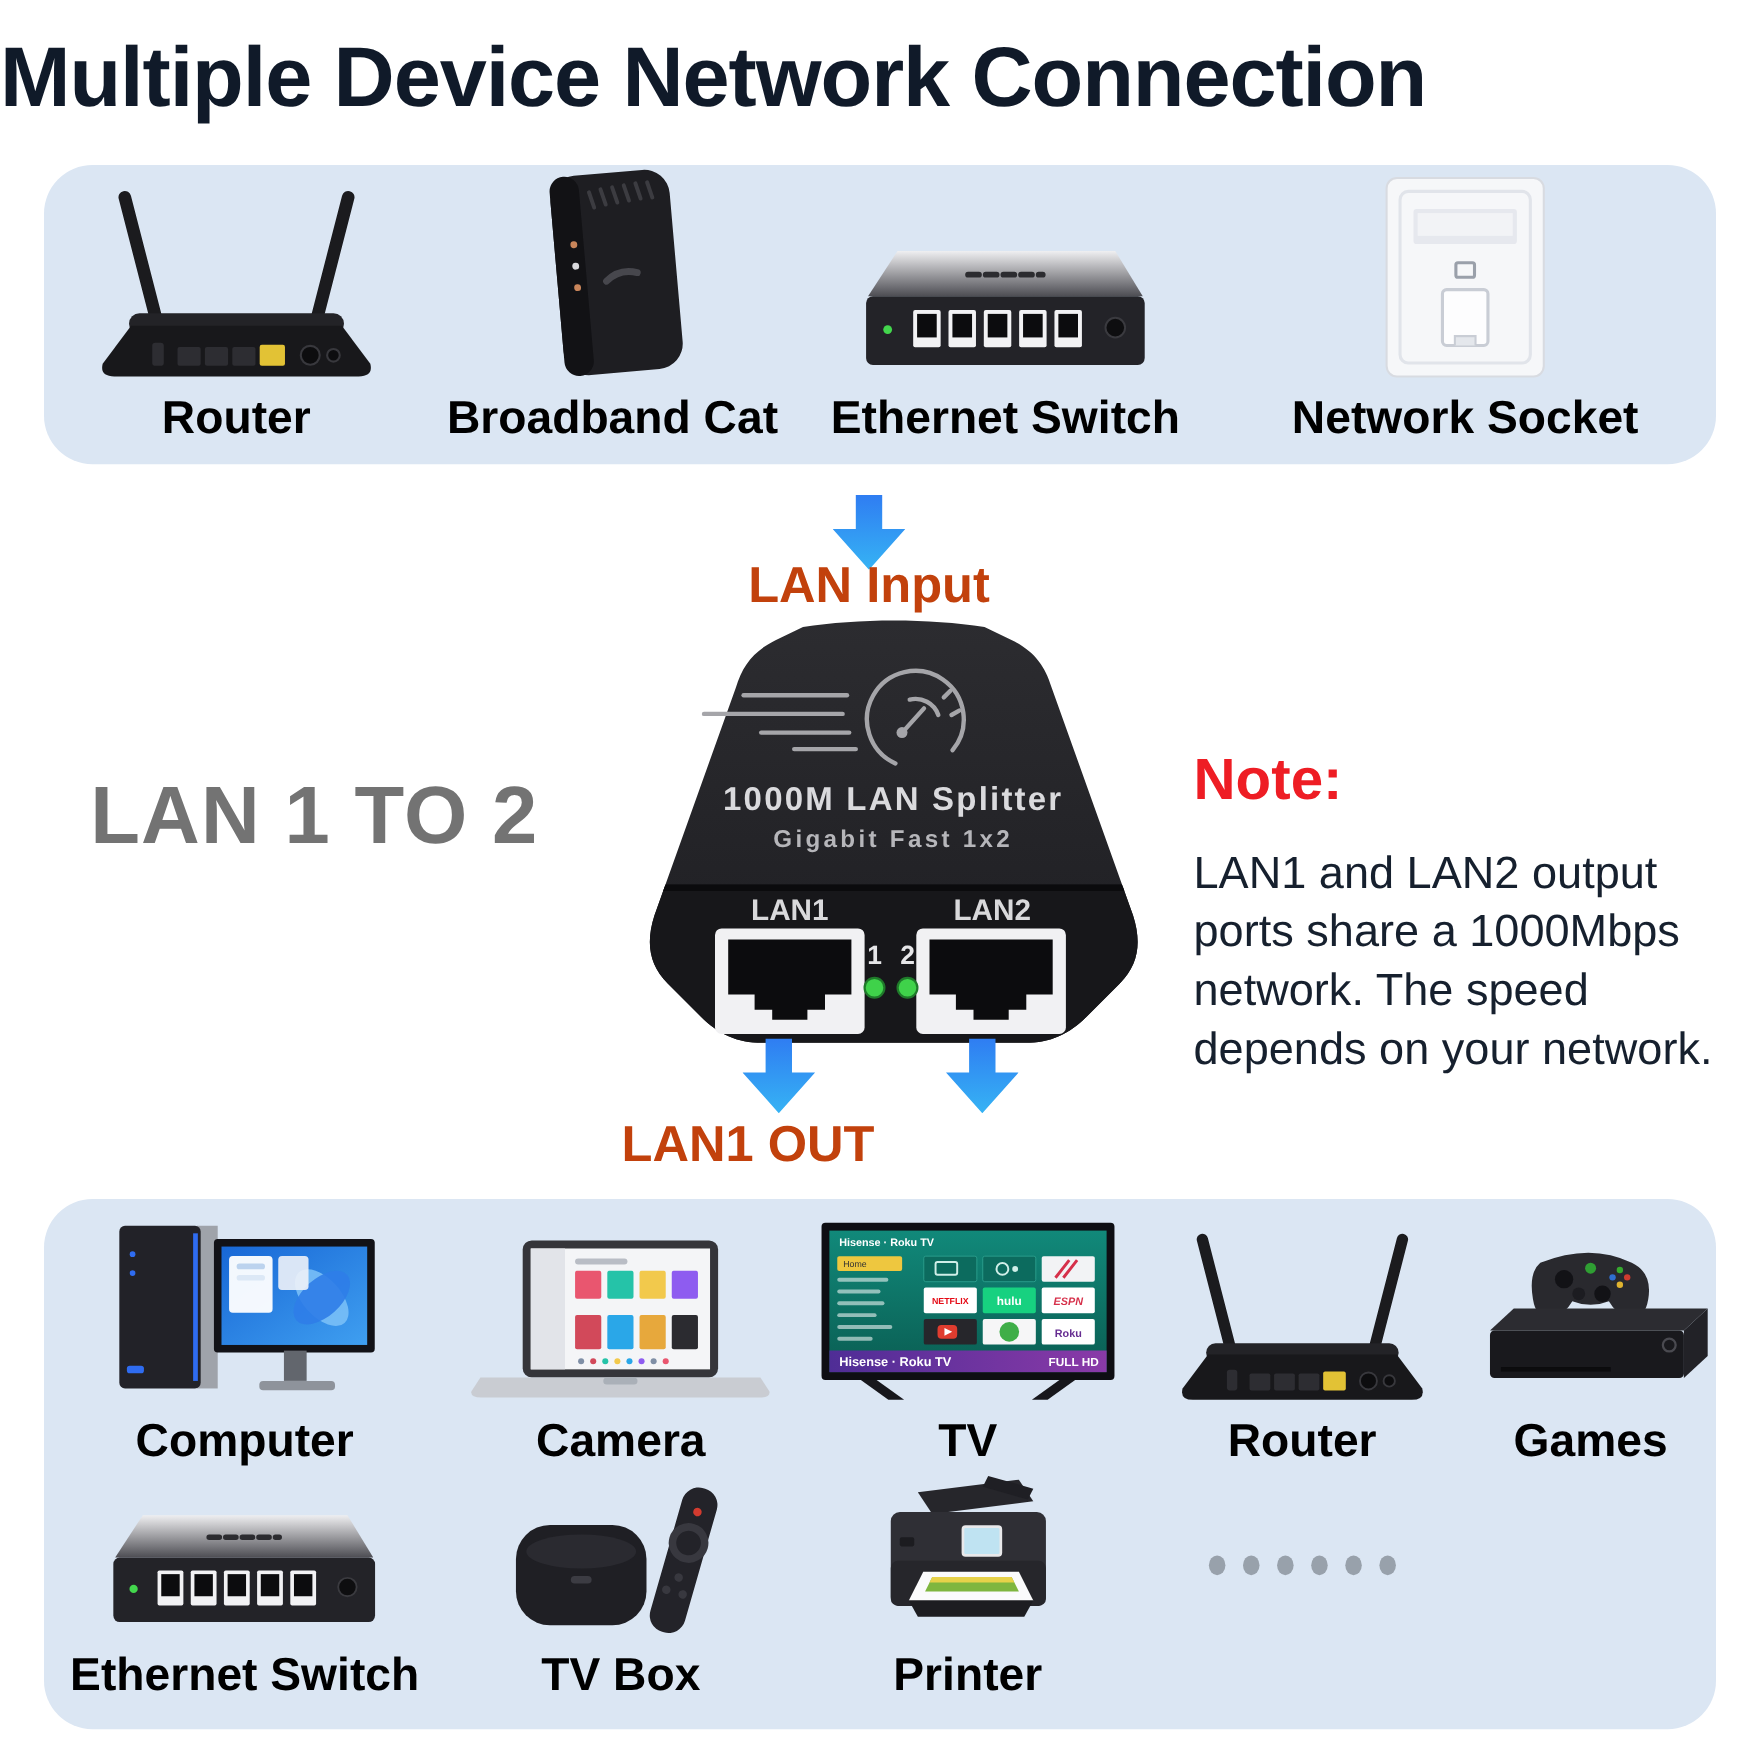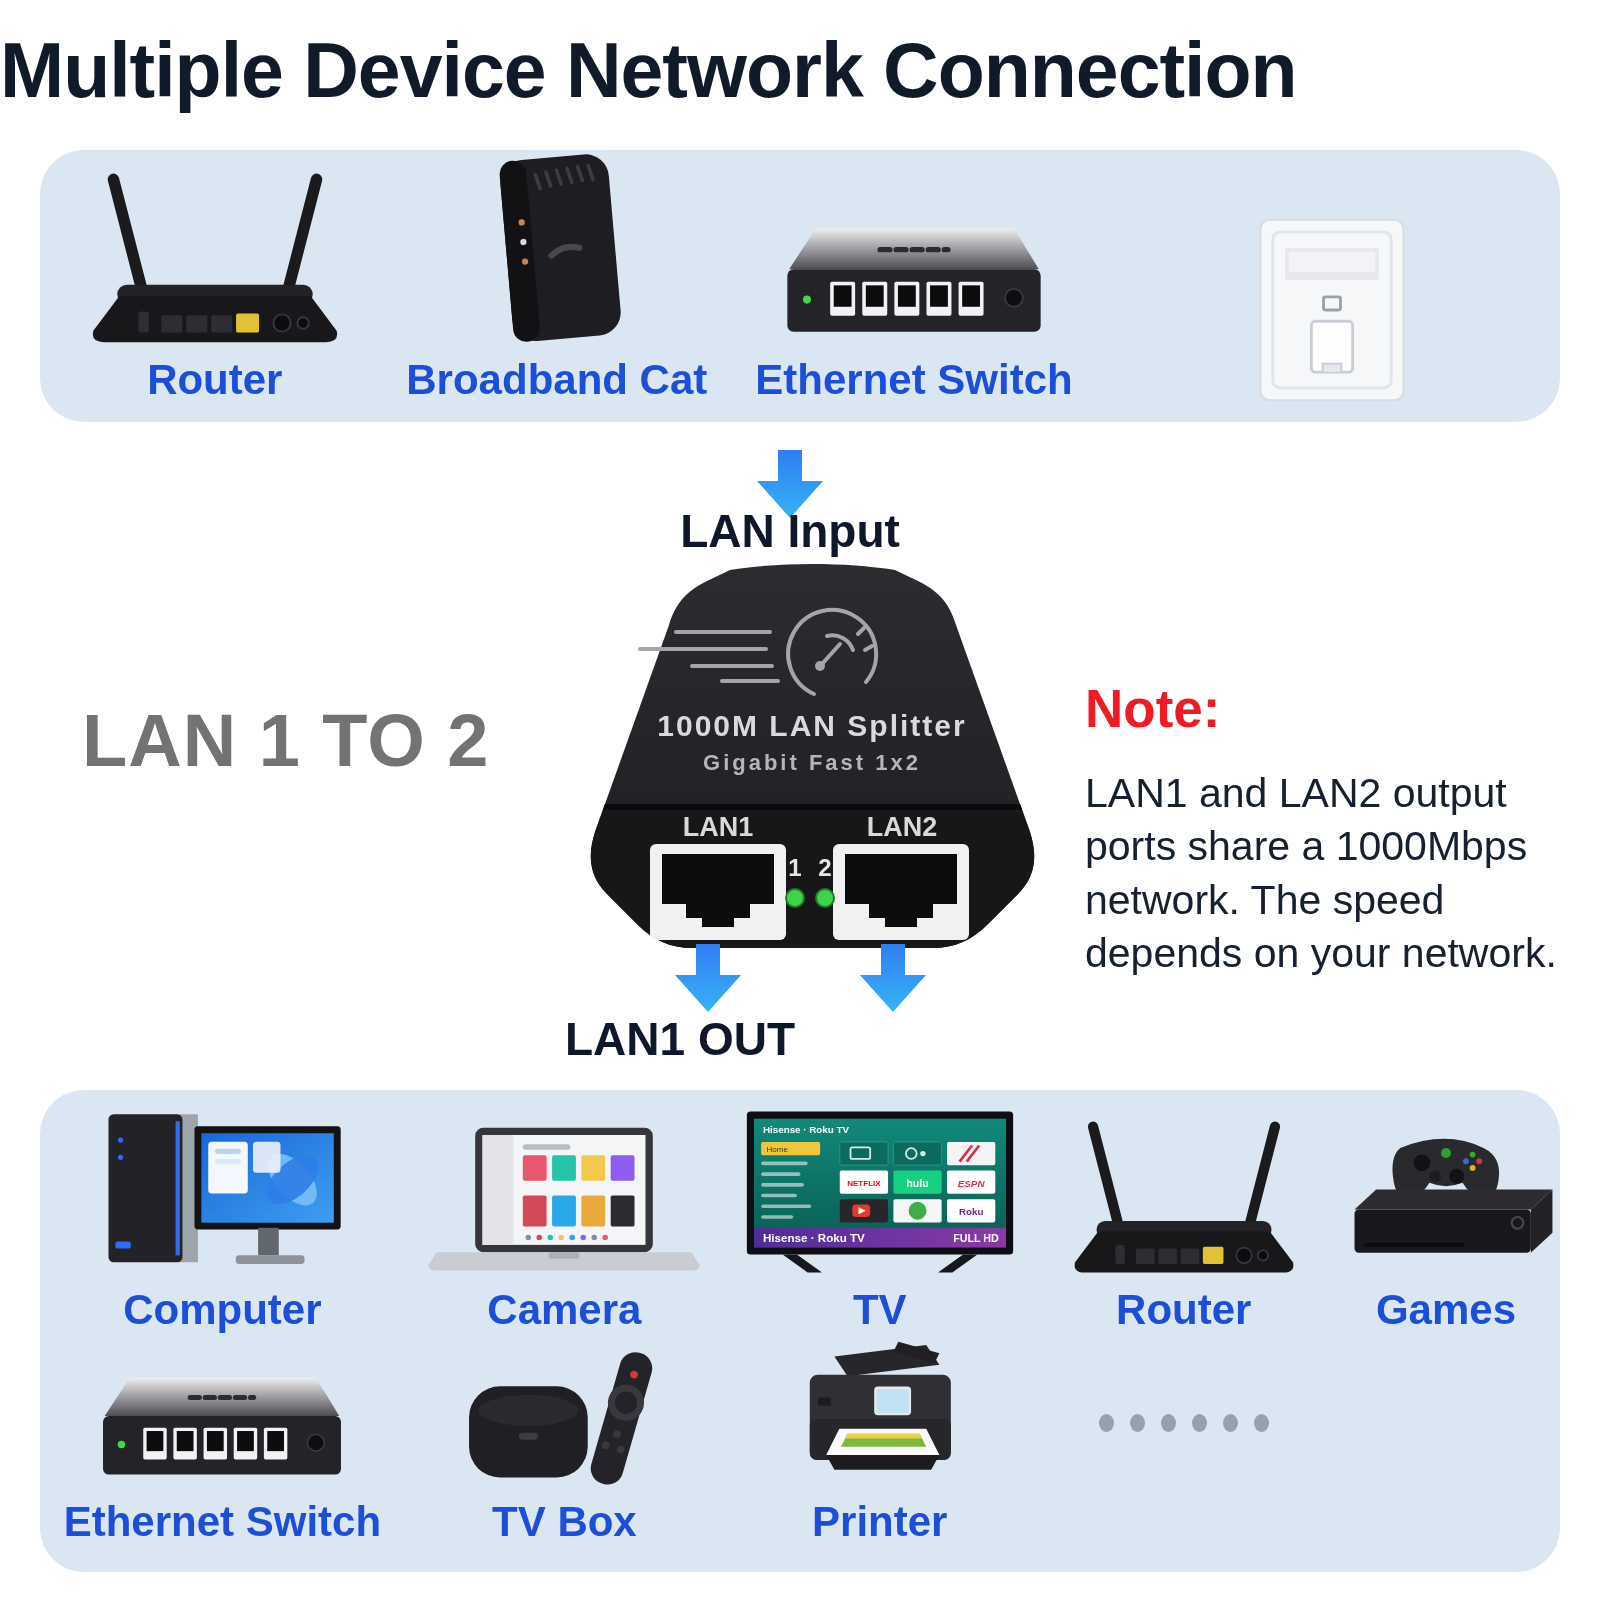--- a/index.html
+++ b/index.html
@@ -7,31 +7,31 @@
           font-family:"Liberation Sans",sans-serif;}
   .page-title{position:absolute;top:26px;left:0;width:1600px;
           font-size:77px;font-weight:700;color:#101a29;letter-spacing:-1px;}
   .panel{position:absolute;left:40px;width:1520px;background:#dbe6f3;border-radius:44px;}
   .panel-top{top:150px;height:272px;}
   .panel-bottom{top:1090px;height:482px;}
   .grid-top{position:absolute;left:0;top:0;width:100%;height:100%;display:grid;
           grid-template-columns:23% 22% 25% 30%;}
   .cell{display:flex;flex-direction:column;justify-content:flex-end;align-items:center;
           padding-bottom:20px;gap:10px;}
-  .dev-label{font-size:42px;font-weight:600;color:#1d4ed8;white-space:nowrap;}
+  .dev-label{font-size:42px;font-weight:600;color:#000000;white-space:nowrap;}
   .row{position:absolute;left:0;width:100%;display:grid;
           grid-template-columns:24% 21% 20.5% 19.5% 15%;}
   .row1{top:14px;height:216px;}
   .row2{top:250px;height:214px;}
   .cell2{display:flex;flex-direction:column;justify-content:flex-end;align-items:center;
           padding-bottom:8px;gap:10px;}
   .cell-dots{display:flex;align-items:center;justify-content:center;}
   .dots{display:flex;gap:16px;margin-bottom:40px;}
   .dot{width:15px;height:18px;border-radius:50%;background:#98a1ab;}
-  .flow-label{position:absolute;text-align:center;font-weight:700;color:#0f172a;font-size:46px;}
+  .flow-label{position:absolute;text-align:center;font-weight:700;color:#c2410c;font-size:46px;}
   .lan-input-label{left:640px;top:504px;width:300px;}
   .out1-label{left:555px;top:1012px;width:250px;}
   .out2-label{left:810px;top:1012px;width:250px;}
   .side-label{position:absolute;left:82px;top:698px;font-size:74px;font-weight:700;
           color:#737373;letter-spacing:1px;}
   .note{position:absolute;left:1085px;top:678px;width:520px;}
   .note-heading{font-size:53px;font-weight:700;color:#ee1d24;}
   .note-body{margin-top:28px;font-size:41px;line-height:1.3;color:#16202e;}
   .arrow{position:absolute;width:66px;height:68px;}
   .arrow-input{left:757px;top:450px;}
@@ -125,20 +125,21 @@
       <div class="cell">
         <svg width="152" height="188" viewBox="0 0 160 200">
           <rect x="4" y="4" width="152" height="192" rx="10" fill="#f6f7f9" stroke="#d8dbe1" stroke-width="2"></rect>
           <rect x="17" y="17" width="126" height="166" rx="8" fill="none" stroke="#e1e4ea" stroke-width="3"></rect>
           <rect x="30" y="34" width="100" height="34" rx="3" fill="#e6e8ee"></rect>
           <rect x="34" y="38" width="92" height="22" fill="#f2f3f6"></rect>
           <rect x="71" y="86" width="18" height="14" rx="2" fill="none" stroke="#9aa0aa" stroke-width="3"></rect>
           <rect x="58" y="112" width="44" height="54" rx="4" fill="#fdfdfe" stroke="#c9cdd5" stroke-width="3"></rect>
           <path d="M70 166 v-9 h20 v9" fill="#e4e7ec" stroke="#c9cdd5" stroke-width="2"></path>
         </svg>
+        <div class="dev-label">Network Socket</div>
       </div>
     </div>
   </div>
 
   <svg class="arrow arrow-input" viewBox="0 0 66 68">
     <defs>
         <linearGradient id="ag1" x1="0" y1="0" x2="0" y2="1">
       <stop offset="0" stop-color="#2f7df2"></stop>
           <stop offset="1" stop-color="#36b3f4"></stop>
     </linearGradient>

